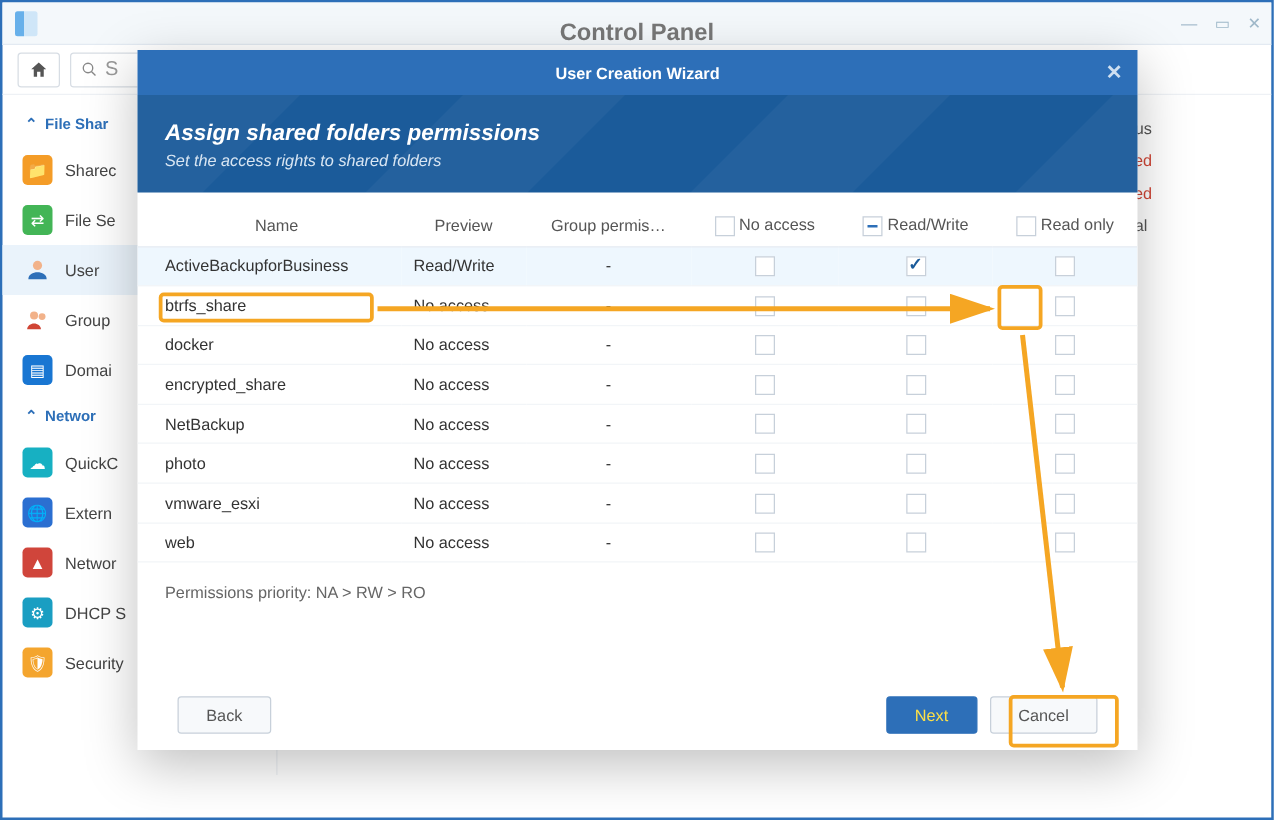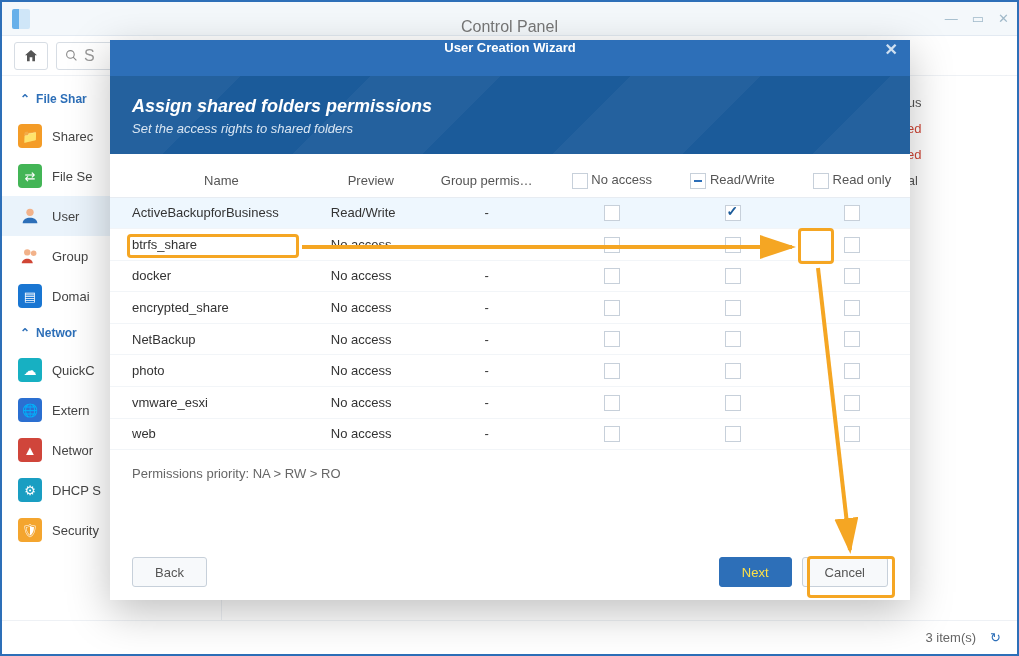--- a/index.html
+++ b/index.html
@@ -1,21 +1,21 @@
 <!DOCTYPE html>
 <html><head>
 <meta charset="utf-8">
 <style>
 * { box-sizing: border-box; margin: 0; padding: 0; font-family: -apple-system, "Segoe UI", Arial, sans-serif; }
 body { background: #fff; width: 1019px; height: 656px; overflow: hidden; position: relative; }
 
 
 .cp-window { position: absolute; inset: 0; border: 2px solid #2d6fb8; background: #fff; }
 .cp-titlebar { height: 34px; display: flex; align-items: center; justify-content: center; position: relative; background: #f4f8fb; border-bottom: 1px solid #e3eaf2; }
-.cp-title { font-size: 16px; color: #777; font-weight: 400; margin-top: 16px; }
+.cp-title { font-size: 19px; color: #777; font-weight: 700; margin-top: 16px; }
 .cp-title-icon { position: absolute; left: 10px; width: 18px; height: 20px; background: linear-gradient(90deg,#67b0ea 40%,#cfe6f8 40%); border-radius: 2px; }
 .cp-win-controls { position: absolute; right: 8px; display: flex; gap: 14px; color: #9fb8c9; font-size: 13px; }
 .cp-win-controls span { cursor: pointer; }
 
 .cp-toolbar { height: 40px; display: flex; align-items: center; gap: 8px; padding: 0 12px; border-bottom: 1px solid #eef1f5; }
 .home-btn { width: 34px; height: 28px; border: 1px solid #d7dde4; border-radius: 3px; display: flex; align-items: center; justify-content: center; color: #555; background:#fff; }
 .search-box { flex: 0 0 170px; height: 28px; border: 1px solid #d7dde4; border-radius: 3px; display: flex; align-items: center; padding: 0 8px; color: #999; background:#fff; }
 .search-box svg { margin-right: 6px; }
 
 .cp-body { display: flex; height: calc(100% - 74px - 34px); }
@@ -29,39 +29,39 @@
 
 .main { flex: 1; padding: 14px 18px; font-size: 13px; color:#555; position: relative; }
 .status-col { position:absolute; right:30px; top: 14px; width: 90px; }
 .status-col div { height: 26px; line-height:26px; }
 .status-col .red { color:#d04535; }
 
 .footer { position:absolute; bottom:0; left:0; right:0; height:34px; border-top:1px solid #eef1f5; display:flex; align-items:center; justify-content:flex-end; padding:0 16px; gap:14px; font-size:13px; color:#666; }
 
 
 .modal { position:absolute; left:110px; top:40px; width:800px; height:560px; background:#fff; box-shadow:0 12px 40px rgba(0,0,0,.25); display:flex; flex-direction:column; }
-.modal-titlebar { height:36px; background:#2d6fb8; color:#fff; display:flex; justify-content:center; font-size:13px; font-weight:600; position:relative; }
+.modal-titlebar { height:36px; background:#2d6fb8; color:#fff; display:flex; align-items:center; justify-content:center; font-size:13px; font-weight:600; position:relative; }
 .modal-close { position:absolute; right:12px; color:#cfe0f1; font-size:16px; cursor:pointer; }
 .modal-header { background:#1b5b9a; color:#fff; padding:20px 22px 18px; background-image: linear-gradient(135deg, rgba(255,255,255,.04) 25%, transparent 25%, transparent 50%, rgba(255,255,255,.04) 50%, rgba(255,255,255,.04) 75%, transparent 75%); background-size: 260px 260px; font-style: italic; }
 .modal-header h2 { font-size:18px; margin-bottom:4px; font-weight:700; }
 .modal-header p { font-size:13px; color:#d9e6f3; }
 .modal-body { flex:1; padding:10px 0 0; overflow:auto; }
 .perm-table { width:100%; font-size:13px; border-collapse:collapse; }
 .perm-table th { text-align:center; padding:8px 10px; color:#555; font-weight:400; border-bottom:1px solid #e7ecf2; }
 .perm-table th.center, .perm-table td.center { text-align:center; }
 .perm-table td { padding:7px 10px; border-bottom:1px solid #f2f5f8; color:#333; }
 .perm-table tr.hl td { background:#eef7fe; }
 .preview-rw { color:#ef7b1e; }
 .preview-na { color:#dc5c32; }
 .chk { width:16px; height:16px; border:1px solid #c7d0da; display:inline-block; background:#fff; vertical-align:middle; position:relative; }
 .chk.checked::after { content:"✓"; color:#1b5b9a; font-weight:700; position:absolute; left:1px; top:-3px; font-size:14px; }
 .chk.mixed { display:inline-flex; align-items:center; justify-content:center; }
 .chk.mixed::after { content:""; width:8px; height:2px; background:#2d6fb8; display:block; }
 .perm-note { padding:16px 22px; font-size:13px; color:#666; }
-.modal-footer { height:56px; display:flex; align-items:center; padding:0 22px; gap:10px; }
+.modal-footer { height:56px; display:flex; align-items:center; padding:0 32px; gap:10px; }
 .modal-footer .spacer { flex:1; }
 .btn { height:30px; padding:0 22px; border:1px solid #c7d0da; background:#f7f9fb; border-radius:3px; font-size:13px; color:#555; cursor:pointer; }
 .btn.primary { background:#2d6fb8; border-color:#2d6fb8; color:#fde047; }
 
 
 .hl-box { position:absolute; border:3px solid #f5a623; border-radius:4px; pointer-events:none; }
 svg.arrows { position:absolute; inset:0; pointer-events:none; }
 </style>
 </head>
 <body>
@@ -158,24 +158,20 @@
     <div class="main">
       <div class="status-col">
         <div>atus</div>
         <div class="red">bled</div>
         <div class="red">bled</div>
         <div>mal</div>
       </div>
     </div>
   </div>
 
-  <div class="footer">
-    <span>3 item(s)</span>
-    <span style="color:#2d6fb8;cursor:pointer;">↻</span>
-  </div>
 </div>
 
 <div class="modal">
   <div class="modal-titlebar">
     <span>User Creation Wizard</span>
     <span class="modal-close">✕</span>
   </div>
   <div class="modal-header">
     <h2>Assign shared folders permissions</h2>
     <p>Set the access rights to shared folders</p>

